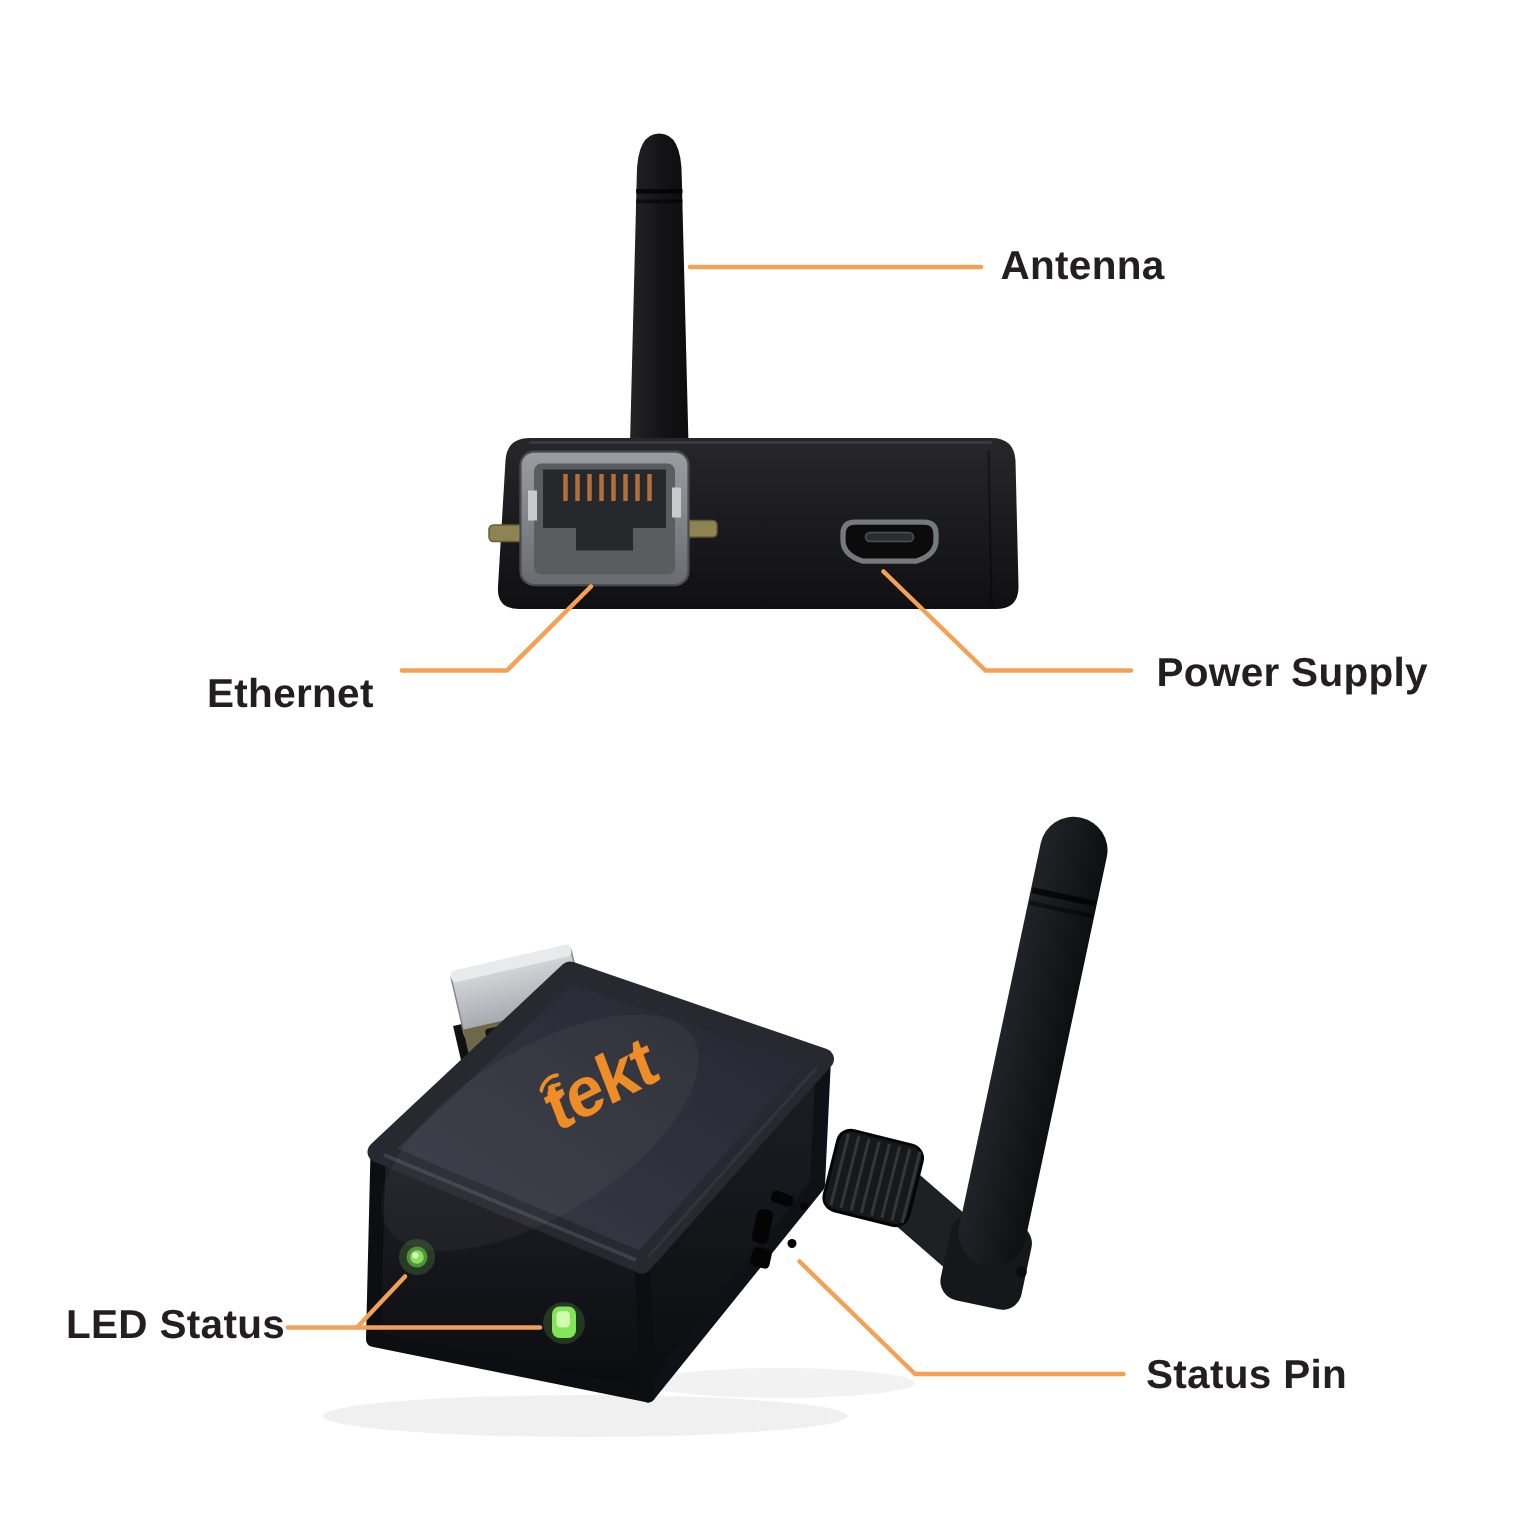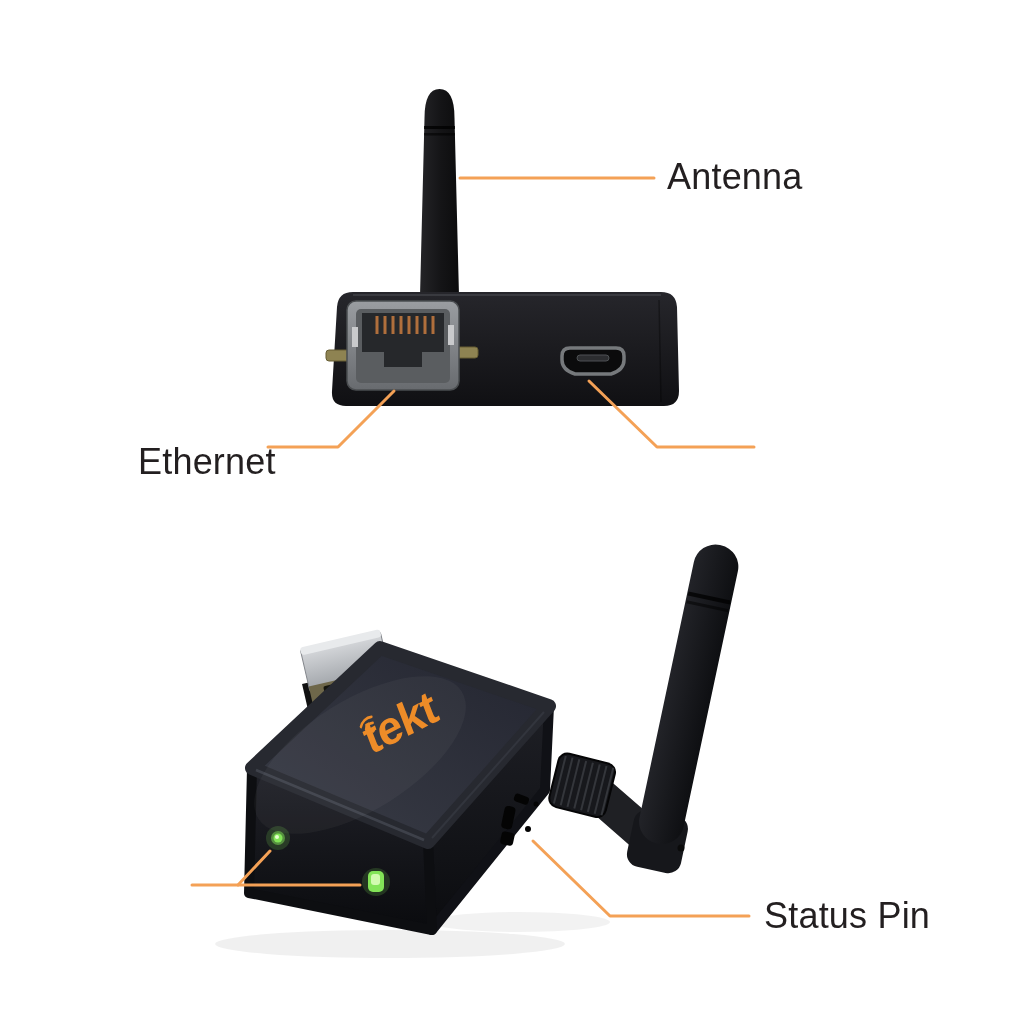--- a/index.html
+++ b/index.html
@@ -2,21 +2,21 @@
 <html style="--callout_line: #F4A156; --logo_orange: #EE8C28; --led_green: #82E457; --label_text: #231F20;"><head>
 <meta charset="utf-8">
 <style>
   html,body{margin:0;padding:0;background:#ffffff;}
   .canvas{
     position:relative;width:1024px;height:1024px;background:#fff;overflow:hidden;
     font-family:"Liberation Sans",sans-serif;
   }
   .canvas svg{position:absolute;left:0;top:0;}
   .lbl{
-    position:absolute;font-size:36px;font-weight:400;line-height:32px;
+    position:absolute;font-size:27px;font-weight:700;line-height:32px;
     color:var(--label_text,#231F20);white-space:nowrap;letter-spacing:.2px;
   }
   .callout{
     fill:none;stroke:var(--callout_line,#F4A156);stroke-width:3;
     stroke-linecap:round;stroke-linejoin:round;
   }
   .led-core{fill:var(--led_green,#82E457);}
   .logo{
     position:absolute;left:365px;top:714px;height:52px;line-height:52px;
     transform:rotate(-27deg) skewX(-6deg);transform-origin:0 50%;
@@ -172,20 +172,22 @@
       <polyline class="callout" points="394,391 338,447 268,447"></polyline>
       <polyline class="callout" points="589,381 657,447 754,447"></polyline>
       <polyline class="callout" points="192,885 360,885"></polyline>
       <polyline class="callout" points="238,885 270,851"></polyline>
       <polyline class="callout" points="533,841 610,916 749,916"></polyline>
     </g>
   </svg>
 
   <div class="lbl" style="left:667px;top:161px">Antenna</div>
   <div class="lbl" style="left:138px;top:446px">Ethernet</div>
+  <div class="lbl" style="left:771px;top:432px">Power Supply</div>
+  <div class="lbl" style="left:44px;top:867px">LED Status</div>
   <div class="lbl" style="left:764px;top:900px">Status Pin</div>
 
   <div class="logo">
     <svg class="wifi" width="30" height="22" viewBox="0 0 30 22">
       <circle cx="8" cy="19" r="2.4" fill="currentColor"></circle>
       <path d="M3.5 13.5 A 7.5 7.5 0 0 1 12.5 13.5" stroke="currentColor" stroke-width="2.6" fill="none" stroke-linecap="round"></path>
       <path d="M0.8 8.2 A 11.5 11.5 0 0 1 15.2 8.2" stroke="currentColor" stroke-width="2.6" fill="none" stroke-linecap="round"></path>
     </svg>
     <span>tekt</span>
   </div>

